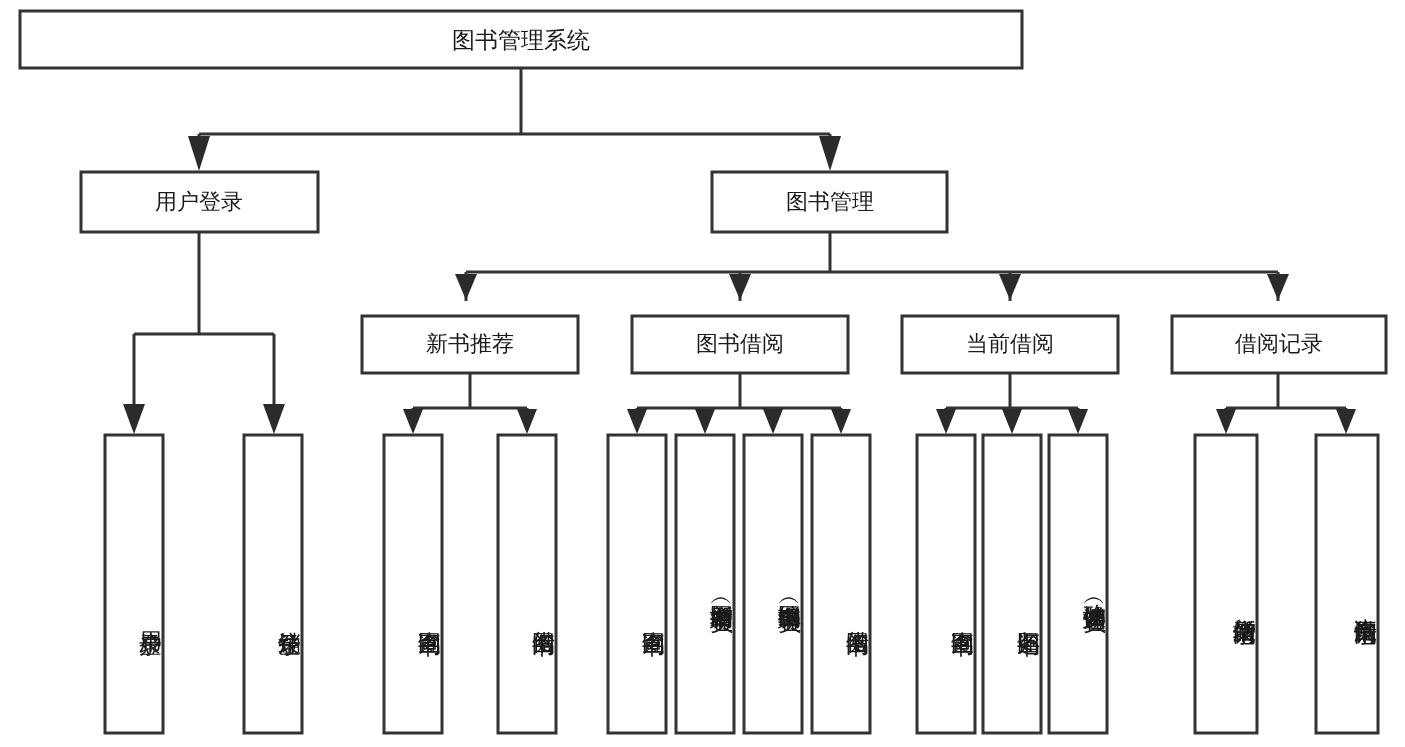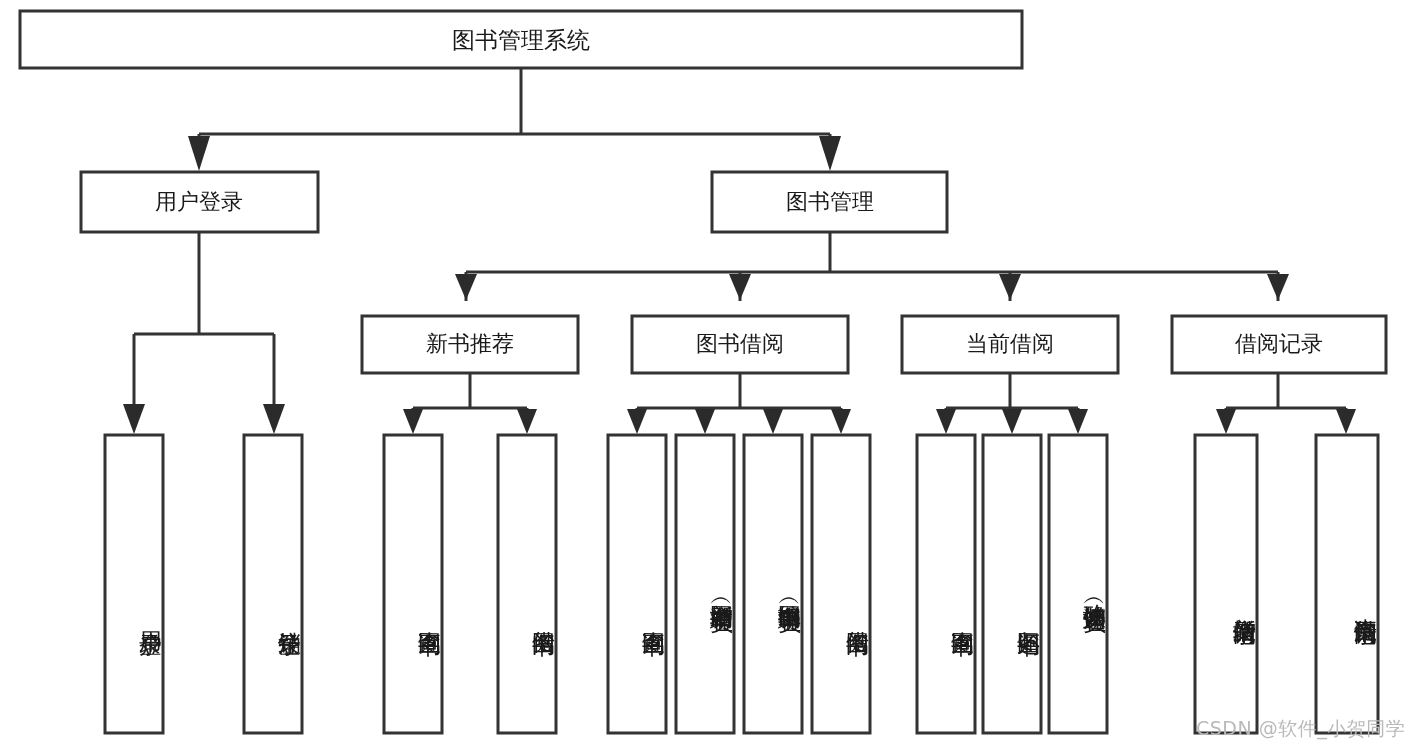--- a/index.html
+++ b/index.html
@@ -229,15 +229,14 @@
   <div class="vlabel" style="left:744px; top:448px; width:58px; height:285px;">编辑图书（管理员）</div>
   <div class="vlabel" style="left:812px; top:510px; width:58px; height:210px;">借阅图书</div>
 
   <div class="vlabel" style="left:917px; top:510px; width:58px; height:210px;">查询图书</div>
   <div class="vlabel" style="left:983px; top:510px; width:58px; height:210px;">归还图书</div>
   <div class="vlabel" style="left:1049px; top:448px; width:58px; height:285px;">确认归还（管理员）</div>
 
   <div class="vlabel" style="left:1195px; top:478px; width:62px; height:250px;">新增借阅记录</div>
   <div class="vlabel" style="left:1316px; top:478px; width:62px; height:250px;">查询借阅记录</div>
 
-  <div class="watermark" style="left:1196px; top:716px;">CSDN @软件_小贺同学</div>
 
 </div>
 
 </body></html>

